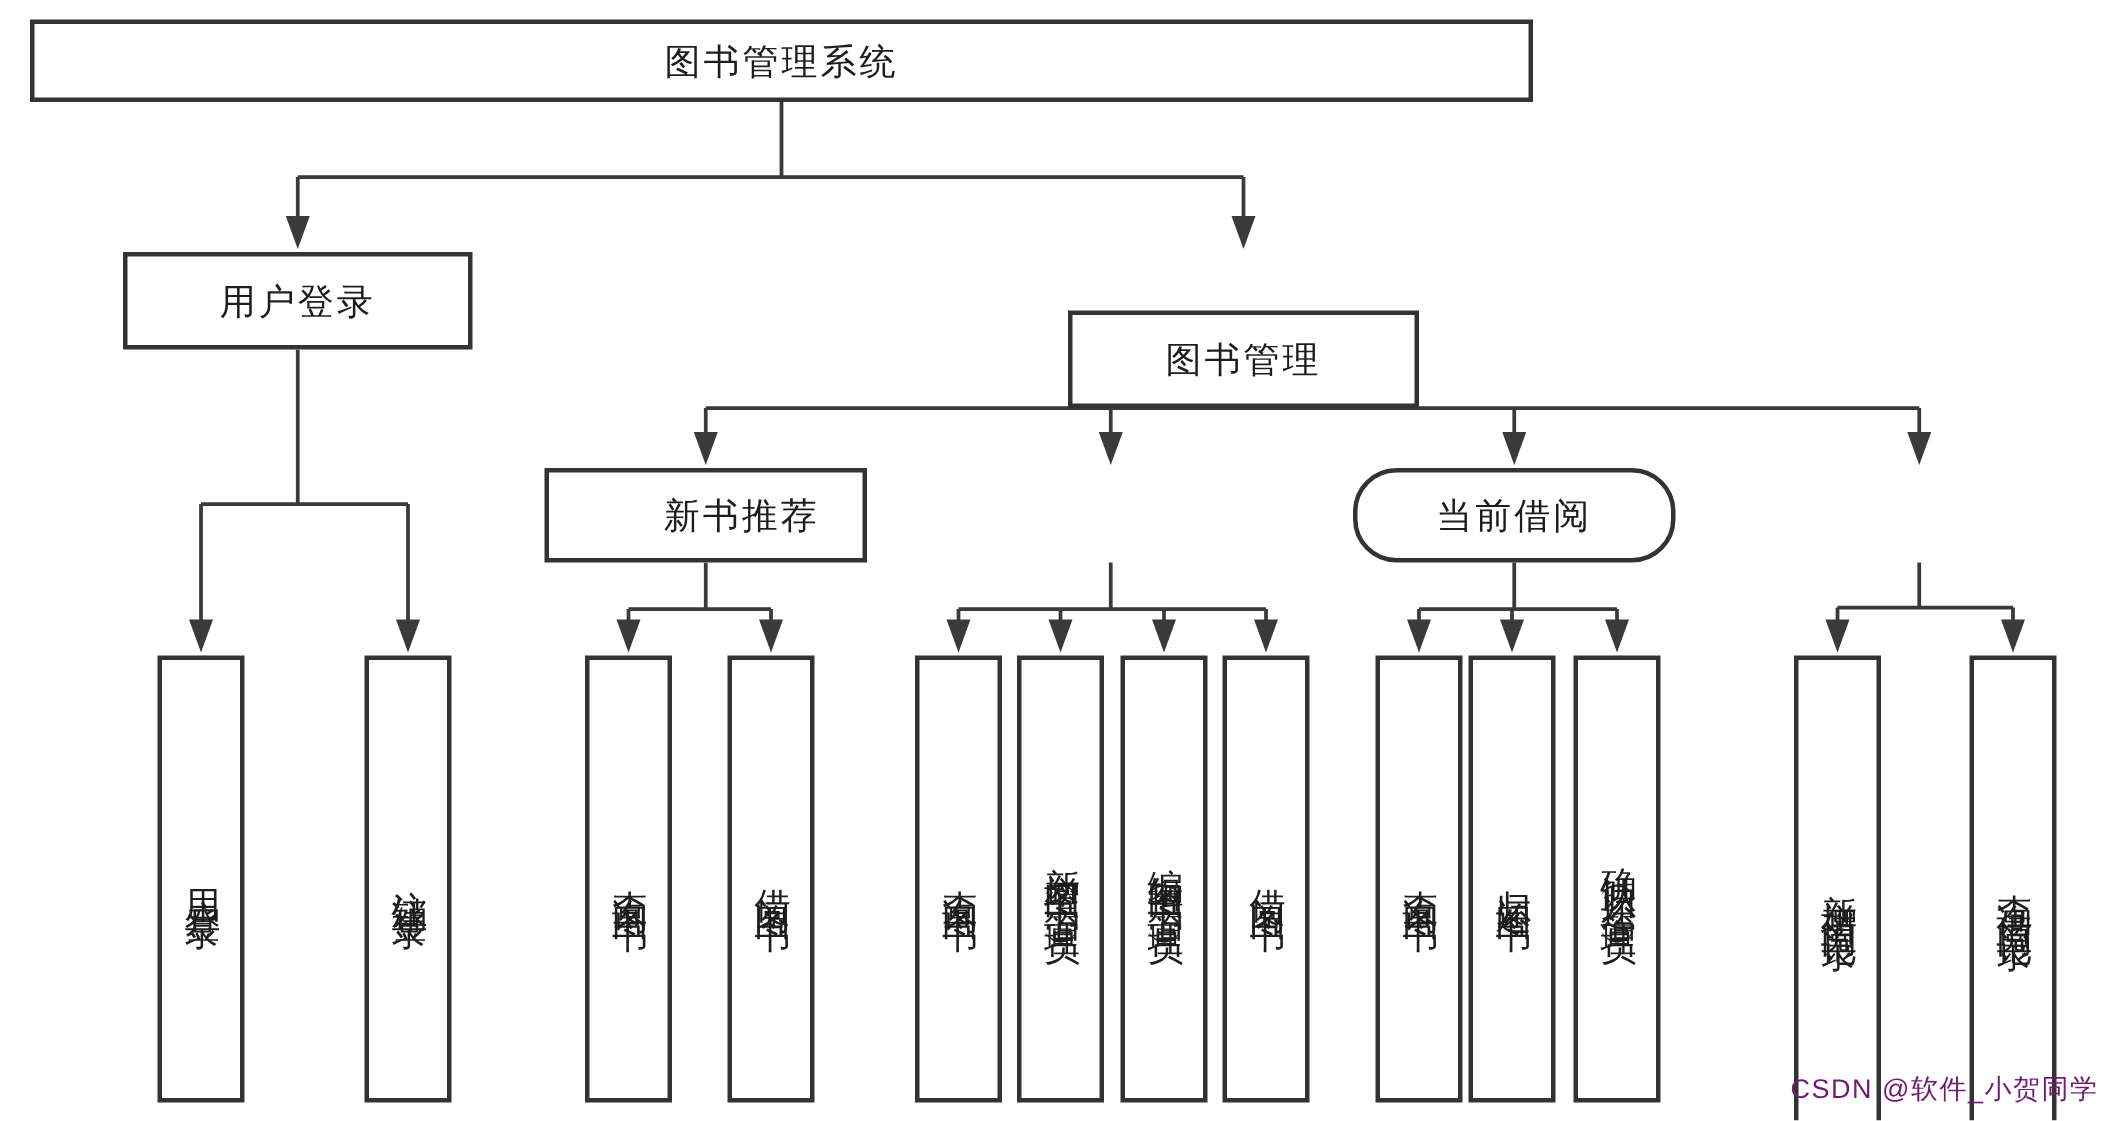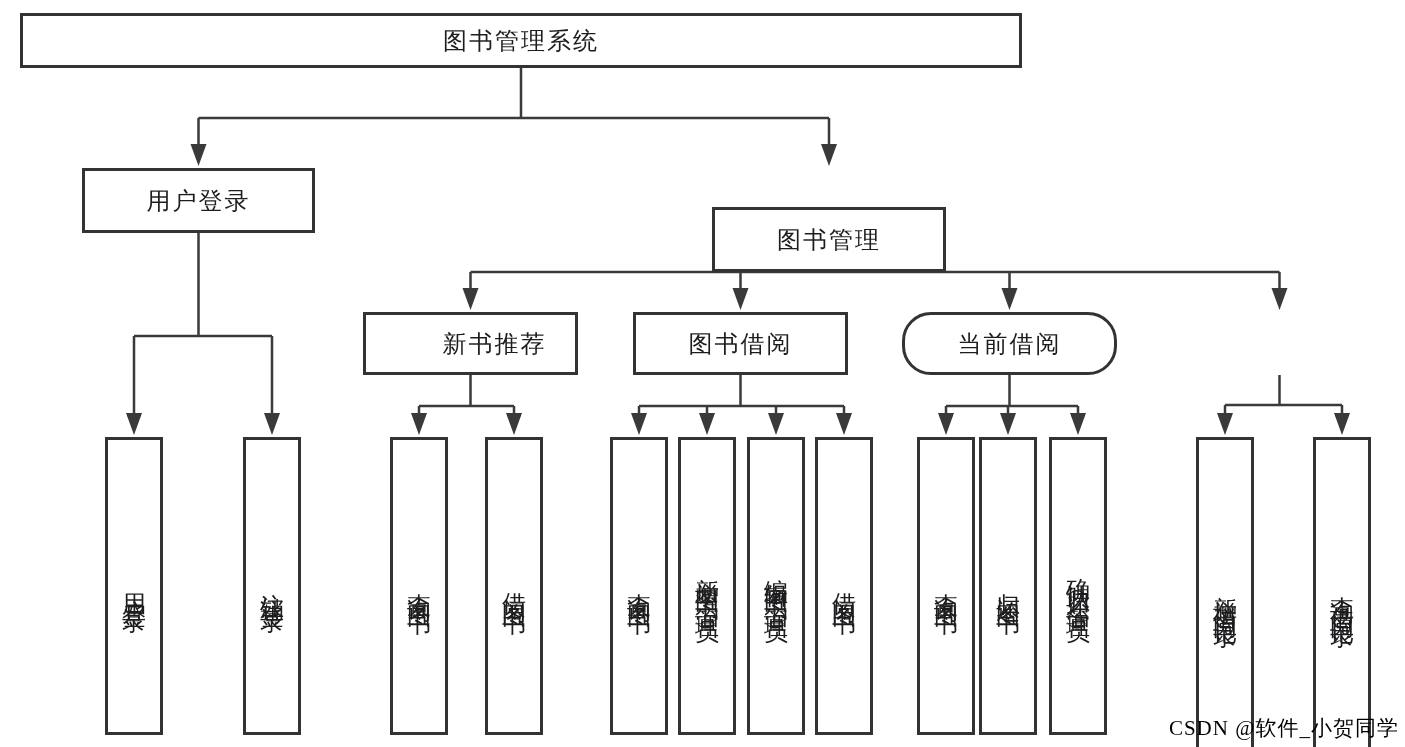--- a/index.html
+++ b/index.html
@@ -2,21 +2,21 @@
 <html><head>
 <meta charset="utf-8">
 <style>
   html, body { margin: 0; padding: 0; background: #ffffff; }
   .canvas {
     position: relative;
     width: 1405px;
     height: 747px;
     background: #ffffff;
     overflow: hidden;
-    font-family: Liberation Serif, serif;
+    font-family: Liberation Sans, sans-serif;
     color: #1d1d1f;
   }
   svg.connectors {
     position: absolute;
     left: 0; top: 0;
     width: 1405px; height: 747px;
     z-index: 1;
   }
   .node {
     position: absolute;
@@ -50,23 +50,23 @@
     text-orientation: mixed;
     font-size: 24px;
     letter-spacing: 6px;
     line-height: 1;
     white-space: nowrap;
   }
   .watermark {
     position: absolute;
     top: 714px;
     right: 6px;
-    font-size: 21px;
+    font-size: 18px;
     letter-spacing: 1px;
-    color: #000000;
+    color: #701a75;
     z-index: 5;
   }
 </style>
 </head>
 <body>
 
 <div class="canvas">
 
   <svg class="connectors" viewBox="0 0 1405 747" xmlns="http://www.w3.org/2000/svg">
       <path d="M521 68 L521 118 M198.5 118 L829 118 M198.5 233 L198.5 336 M134 336 L272 336 M829 233 L829 272 M470.5 272 L1279.5 272 M470.5 375 L470.5 406 M419 406 L514 406 M740.5 375 L740.5 406 M639 406 L844 406 M1009.5 375 L1009.5 406 M946 406 L1078 406 M1279.5 375 L1279.5 405 M1225 405 L1342 405 M198.5 118 L198.5 152 M829 118 L829 152 M134 336 L134 421 M272 336 L272 421 M470.5 272 L470.5 296 M740.5 272 L740.5 296 M1009.5 272 L1009.5 296 M1279.5 272 L1279.5 296 M419 406 L419 421 M514 406 L514 421 M639 406 L639 421 M707 406 L707 421 M776 406 L776 421 M844 406 L844 421 M946 406 L946 421 M1008 406 L1008 421 M1078 406 L1078 421 M1225 405 L1225 421 M1342 405 L1342 421" fill="none" stroke="#3a3a3a" stroke-width="2.5"></path>
@@ -90,21 +90,20 @@
       <polygon points="1217,413 1233,413 1225,435" fill="#3a3a3a"></polygon>
       <polygon points="1334,413 1350,413 1342,435" fill="#3a3a3a"></polygon>
     </svg>
 
   <div class="node" style="left:20px; top:13px; width:1002px; height:55px;">图书管理系统</div>
 
   <div class="node" style="left:82px; top:168px; width:233px; height:65px;">用户登录</div>
   <div class="node" style="left:712px; top:168px; width:234px; height:65px;margin-top:39px;">图书管理</div>
 
   <div class="node" style="left:363px; top:312px; width:215px; height:63px;padding-left:48px;">新书推荐</div>
-  <div class="node" style="left:633px; top:312px; width:215px; height:63px;">图书借阅</div>
   <div class="node" style="left:902px; top:312px; width:215px; height:63px;border-radius:29px;">当前借阅</div>
 
   <div class="leaf" style="left:105px;">
     <span class="vtext">用户登录</span>
   </div>
   <div class="leaf" style="left:243px;">
     <span class="vtext">注销登录</span>
   </div>
 
   <div class="leaf" style="left:390px;">

